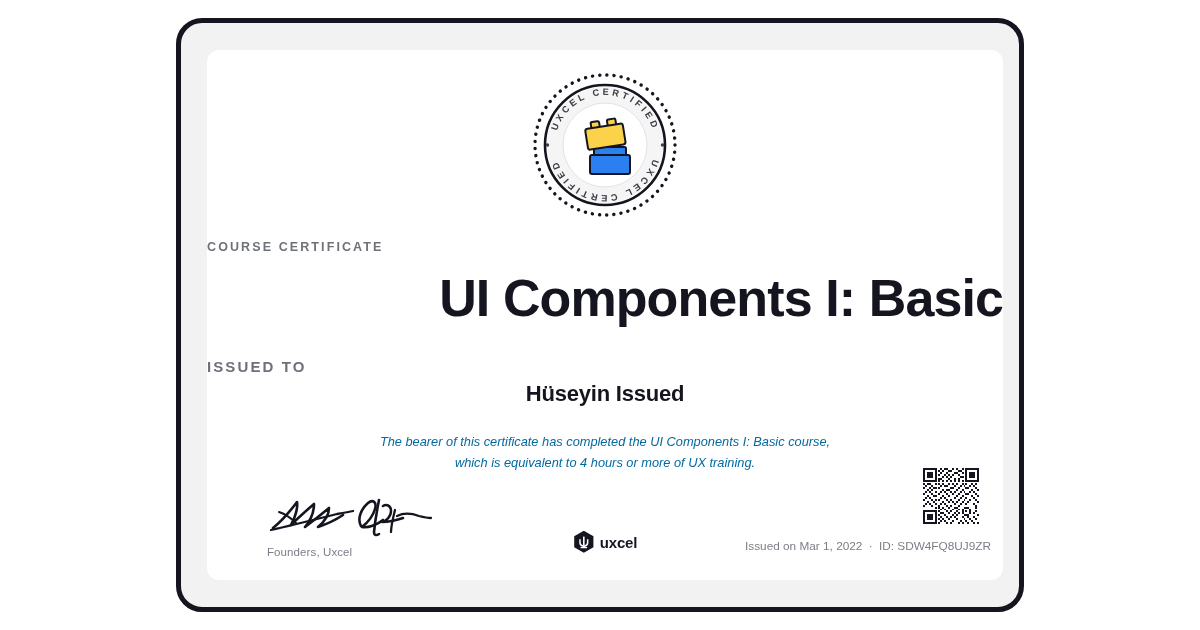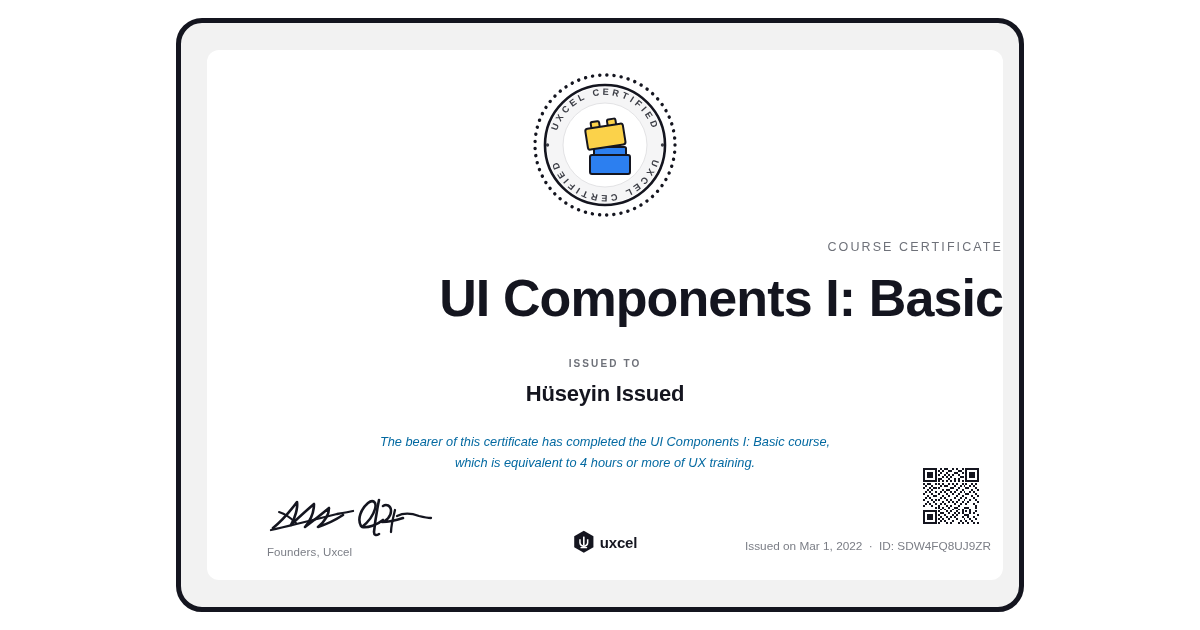--- a/index.html
+++ b/index.html
@@ -48,44 +48,44 @@
     width: 150px;
     height: 150px;
   }
   .seal-svg { display: block; width: 150px; height: 150px; }
 
   
   .eyebrow {
     position: absolute;
     left: 0; right: 0;
     top: 190px;
-    text-align: right;
+    text-align: left;
     font-size: 12.5px;
-    font-weight: normal;
+    font-weight: bold;
     letter-spacing: 2.1px;
     color: #6e7179;
   }
   .course-title {
     position: absolute;
     left: 0; right: 0;
     top: 218px;
     text-align: right;
     font-size: 52px;
     font-weight: bold;
     letter-spacing: -0.9px;
     color: #14151f;
     line-height: 1.18;
     white-space: nowrap;
   }
   .issued-to-label {
     position: absolute;
     left: 0; right: 0;
     top: 308px;
-    text-align: center;
-    font-size: 10px;
+    text-align: left;
+    font-size: 15px;
     font-weight: bold;
     letter-spacing: 2.1px;
     color: #6e7179;
   }
   .recipient-name {
     position: absolute;
     left: 0; right: 0;
     top: 331px;
     text-align: center;
     font-size: 22px;

